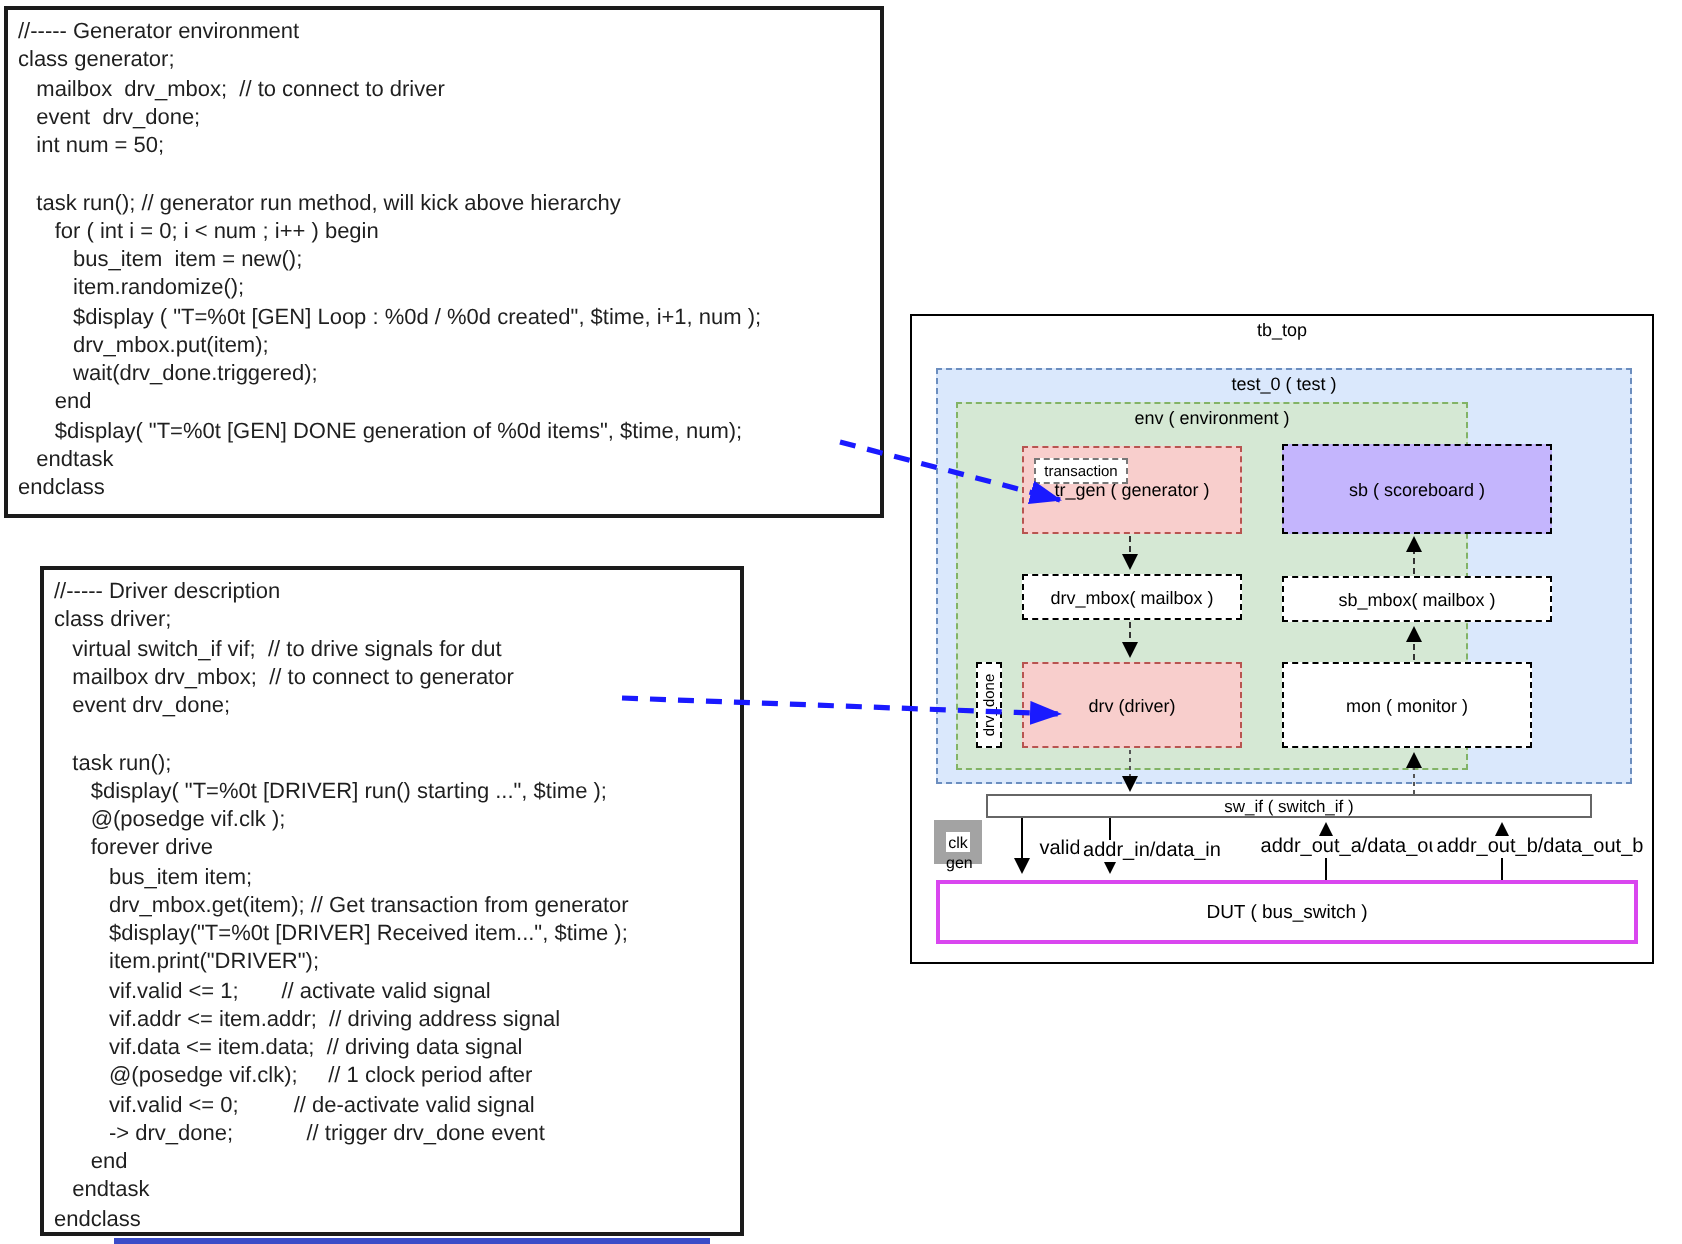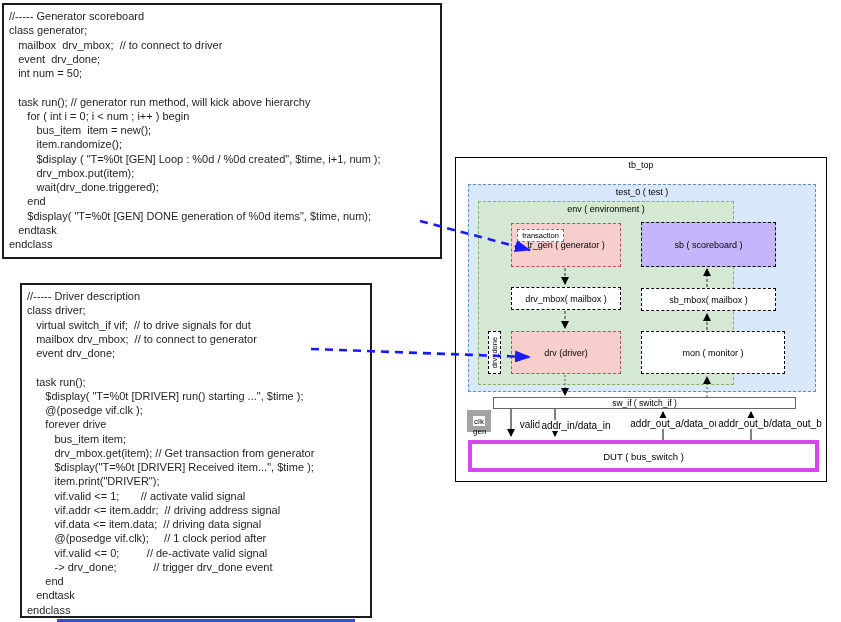--- a/index.html
+++ b/index.html
@@ -42,30 +42,30 @@
   #tr-gen   { left: 511px; top: 223px; width: 110px; height: 44px; border: 1px dashed #b85450; background:#f8cecc; }
   #transaction {
     position: absolute; left: 5px; top: 5px; width: 47px; height: 13px;
     border: 1px dashed #777; background: #fff;
     font-size: 7.5px; display:flex; align-items:center; justify-content:center;
   }
   #sb       { left: 641px; top: 222px; width: 135px; height: 45px; border: 1px dashed #000; background:#c4b5fd; }
   #drv-mbox { left: 511px; top: 287px; width: 110px; height: 23px; border: 1px dashed #000; background:#fff; }
   #sb-mbox  { left: 641px; top: 288px; width: 135px; height: 23px; border: 1px dashed #000; background:#fff; }
   #drv      { left: 511px; top: 331px; width: 110px; height: 43px; border: 1px dashed #b85450; background:#f8cecc; }
-  #mon      { left: 641px; top: 331px; width: 144px; height: 43px; border: 1px dashed #000; background:#fff; }
+  #mon      { left: 641px; top: 331px; width: 125px; height: 43px; border: 1px dashed #000; background:#fff; }
   #drv-done { left: 488px; top: 331px; width: 13px;  height: 43px; border: 1px dashed #000; background:#fff; overflow:visible; }
   .vtext {
     font-size: 7.5px; white-space: nowrap;
     transform: rotate(-90deg);
   }
   #sw-if    { left: 493px; top: 397px; width: 303px; height: 12px; border: 1px solid #666; background:#fff; font-size:8.5px; }
   #clk-gen  { left: 467px; top: 410px; width: 24px; height: 22px; border: 6px solid #a3a3a3; background:#fff;
               font-size: 8px; line-height: 10px; text-align:center; padding-top:1px; }
-  #dut      { left: 468px; top: 440px; width: 351px; height: 32px; border: 4px solid #d946ef; background:#fff; font-size:9.5px; }
+  #dut      { left: 468px; top: 440px; width: 351px; height: 32px; border: 2px solid #d946ef; background:#fff; font-size:9.5px; }
 
   
   .sig-label {
     position: absolute;
     transform: translateX(-50%);
     background: #fff;
     padding: 0 2px;
     font-size: 10px; color: #000;
     z-index: 6;
     white-space: nowrap;
@@ -88,21 +88,21 @@
     position:absolute; left:57px; top:619px; width:298px; height:3px;
     background:#3b4cc8;
   }
 </style>
 </head>
 <body>
 
 <div class="page">
 
   <div id="code1" class="code-block">
-      <div class="code-line">//----- Generator scoreboard</div>
+      <div class="code-line">//----- Generator environment</div>
       <div class="code-line">class generator;</div>
       <div class="code-line">   mailbox  drv_mbox;  // to connect to driver</div>
       <div class="code-line">   event  drv_done;</div>
       <div class="code-line">   int num = 50;</div>
       <div class="code-line">&nbsp;</div>
       <div class="code-line">   task run(); // generator run method, will kick above hierarchy</div>
       <div class="code-line">      for ( int i = 0; i &lt; num ; i++ ) begin</div>
       <div class="code-line">         bus_item  item = new();</div>
       <div class="code-line">         item.randomize();</div>
       <div class="code-line">         $display ( "T=%0t [GEN] Loop : %0d / %0d created", $time, i+1, num );</div>

